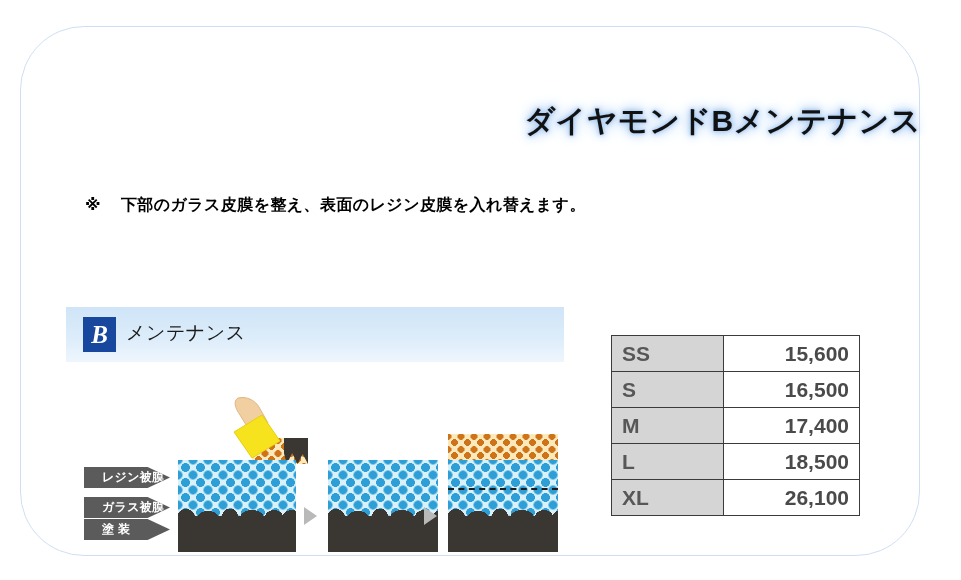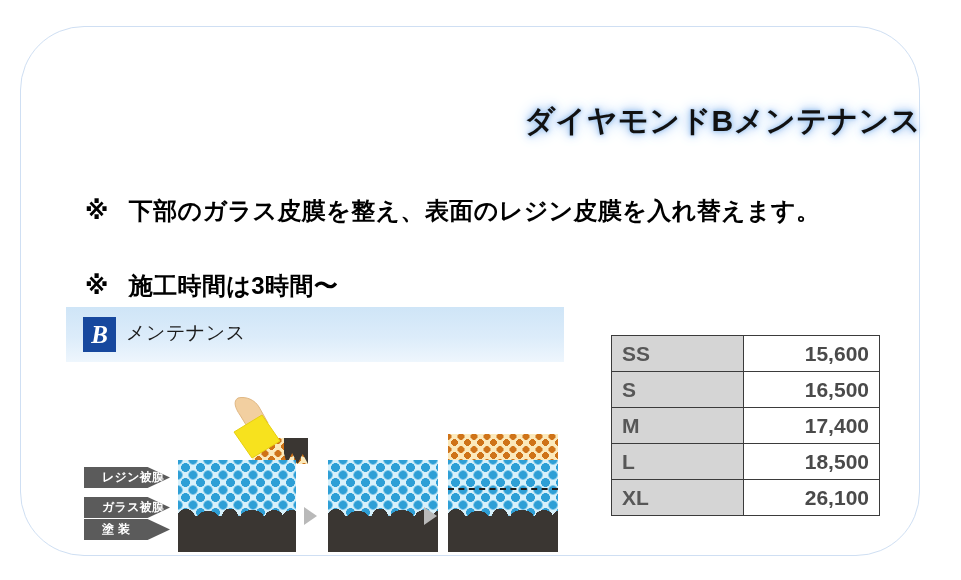--- a/index.html
+++ b/index.html
@@ -35,21 +35,21 @@
     letter-spacing:0.5px;
     white-space:nowrap;
     text-shadow:
       0 0 5px #a9cbf2, 0 0 9px #a9cbf2, 0 0 14px #bcd6f5,
       0 0 20px #cfe2f8, 0 0 3px #9fc4ef;
   }
 
   
   .note{
     position:absolute;
-    font-size:24px;
+    font-size:16px;
     font-weight:700;
     color:#000000;
     white-space:nowrap;
     letter-spacing:0.4px;
   }
   #note1{ left:64px; top:168px; }
   #note2{ left:64px; top:243px; }
   .note .mark{ margin-right:20px; }
 
   
@@ -208,21 +208,21 @@
   }
   #price-table td{
     height:36px;
     border:1px solid #3b3b3b;
     font-size:21px;
     font-weight:700;
     padding:0 10px;
     box-sizing:border-box;
   }
   #price-table td.size-cell{
-    width:132px;
+    width:112px;
     background:#d5d5d5;
     color:#575757;
     text-align:left;
   }
   #price-table td.price-cell{
     width:136px;
     background:#ffffff;
     color:#4a4a4a;
     text-align:right;
     margin-left:36px;
@@ -232,23 +232,20 @@
 <body>
 
 <div id="card">
 
   <div id="title">ダイヤモンドBメンテナンス</div>
 
   <div class="note" id="note1">
     <span class="mark">※</span><span>下部のガラス皮膜を整え、表面のレジン皮膜を入れ替えます。</span>
   </div>
 
-  <div class="note" id="note2">
-    <span class="mark">※</span><span>施工時間は3時間〜</span>
-  </div>
 
   <div id="diagram">
 
     <div id="diagram-header">
       <div id="badge-b">B</div>
       <div id="badge-label">メンテナンス</div>
     </div>
 
     <div class="layer-tag" id="tag-resin">レジン被膜</div>
     <div class="layer-tag" id="tag-glass">ガラス被膜</div>

